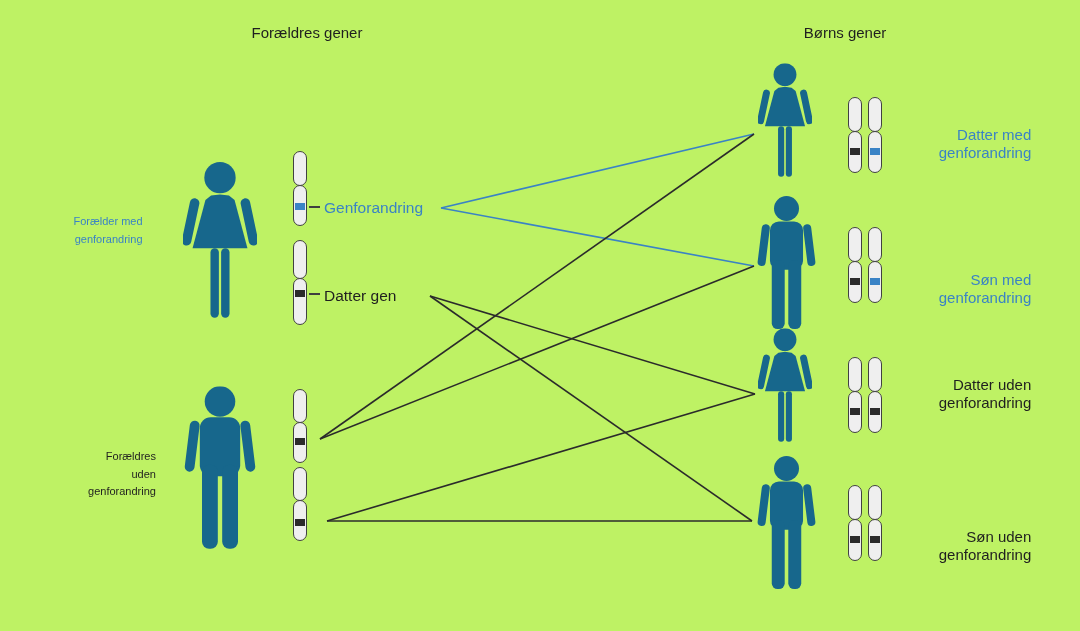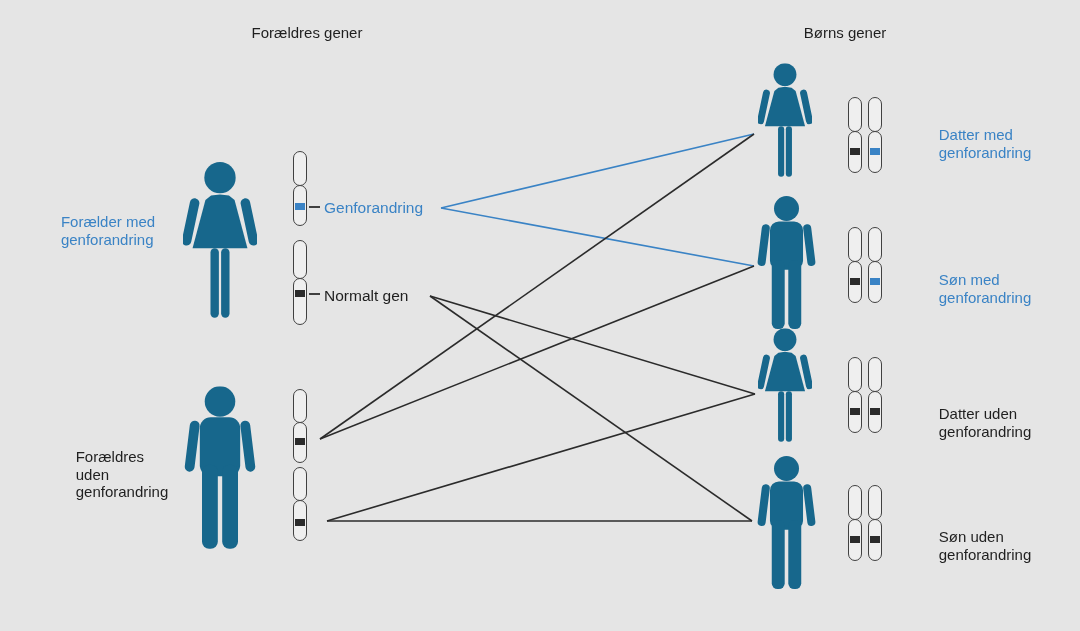--- a/index.html
+++ b/index.html
@@ -1,25 +1,25 @@
 <!DOCTYPE html>
 <html><head>
 <meta charset="utf-8">
 <style>
   html,body{margin:0;padding:0;background:#fff;}
   #canvas{
-    position:relative;width:1080px;height:631px;background:#e5e5e5;
+    position:relative;width:1080px;height:631px;background:#bef264;
     font-family:"Liberation Sans",sans-serif;overflow:hidden;
     --figure:#17678C;--accent:#3A83C5;--line:#2B2B2B;
     --chromFill:#EFEFEF;--chromBorder:#414141;--text:#1F1F1F;
   }
   .hdr{position:absolute;transform:translateX(-50%);font-size:15px;color:var(--text);white-space:nowrap;}
-  .plabel{position:absolute;transform:translateX(-50%);font-size:15px;line-height:17.5px;text-align:left;}
+  .plabel{position:absolute;transform:translateX(-50%);font-size:11px;line-height:17.5px;text-align:right;}
   .plabel span{display:block;}
-  .clabel{position:absolute;transform:translateX(-50%);font-size:15px;line-height:17.5px;text-align:left;}
+  .clabel{position:absolute;transform:translateX(-50%);font-size:15px;line-height:17.5px;text-align:right;}
   .clabel span{display:block;}
   .glabel{position:absolute;font-size:15.5px;white-space:nowrap;line-height:16px;}
   .blue{color:var(--accent);}
   .dark{color:var(--text);}
   .dash{position:absolute;width:11px;height:2px;background:#3f3f3f;}
   #wires{position:absolute;left:0;top:0;z-index:1;}
   #chrom-layer .chrom{position:absolute;width:14px;z-index:2;}
   .seg{position:absolute;left:0;right:0;background:var(--chromFill);border:1.6px solid var(--chromBorder);border-radius:7px;box-sizing:border-box;}
   .seg.t{top:0;height:46%;}
   .seg.b{bottom:0;height:55%;}
@@ -80,21 +80,21 @@
   </div>
   <div class="plabel dark" style="left:122px;top:448px">
     <span>Forældres</span>
     <span>uden</span>
     <span>genforandring</span>
   </div>
 
   <div class="dash" style="left:309px;top:206px"></div>
   <div class="glabel blue" style="left:324px;top:200px">Genforandring</div>
   <div class="dash" style="left:309px;top:293px"></div>
-  <div class="glabel dark" style="left:324px;top:288px">Normalt gen</div>
+  <div class="glabel dark" style="left:324px;top:288px">Datter gen</div>
 
   <svg class="person" style="left:758px;top:63px" width="54" height="123" viewBox="0 0 66 150">
     <use href="#sym-female" class="fig"></use>
   </svg>
   <svg class="person" style="left:757px;top:196px" width="59" height="134" viewBox="0 0 66 150">
     <use href="#sym-male" class="fig"></use>
   </svg>
   <svg class="person" style="left:758px;top:328px" width="54" height="123" viewBox="0 0 66 150">
     <use href="#sym-female" class="fig"></use>
   </svg>
@@ -103,21 +103,21 @@
   </svg>
 
   <div class="clabel blue" style="left:985px;top:126px">
     <span>Datter med</span>
     <span>genforandring</span>
   </div>
   <div class="clabel blue" style="left:985px;top:271px">
     <span>Søn med</span>
     <span>genforandring</span>
   </div>
-  <div class="clabel dark" style="left:985px;top:405px">
+  <div class="clabel dark" style="left:985px;top:376px">
     <span>Datter uden</span>
     <span>genforandring</span>
   </div>
   <div class="clabel dark" style="left:985px;top:528px">
     <span>Søn uden</span>
     <span>genforandring</span>
   </div>
 
   <div id="chrom-layer">
       <div class="chrom" style="left: 293px; top: 151px; height: 75px;">

